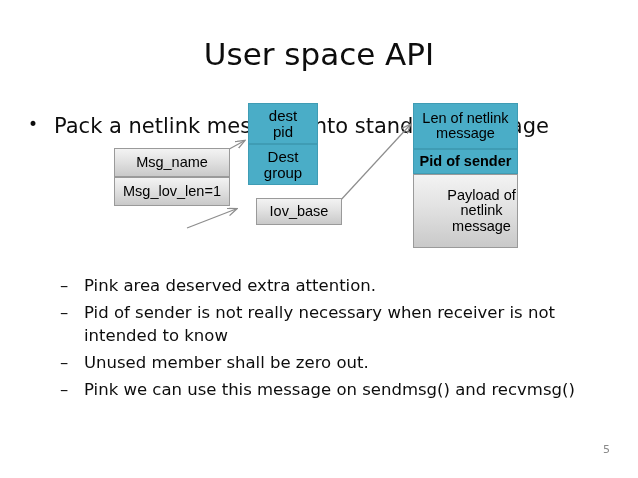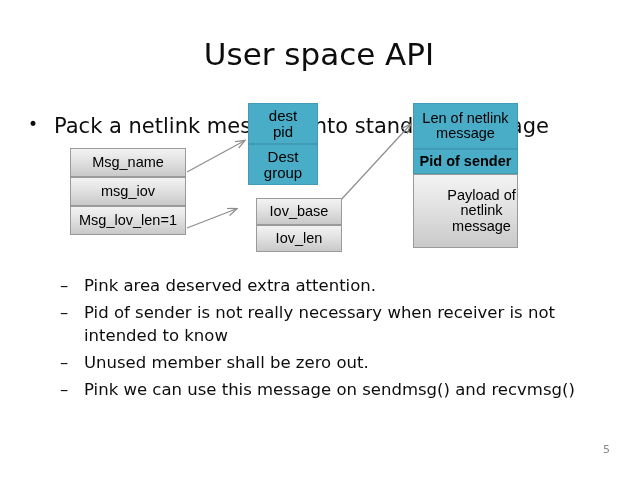--- a/index.html
+++ b/index.html
@@ -95,21 +95,21 @@
     color: #000000;
   }
   .box-teal {
     background: #4aadc7;
     border: 1px solid #3f9cb4;
     color: #000000;
   }
 
   
   #msghdr-stack { left: 70px; top: 148px; width: 116px; }
-  #msghdr-stack .box { width: 116px; height: 29px; font-size: 14.5px; }
+  #msghdr-stack .box { width: 116px; height: 29px; font-size: 14.5px; margin-left: 44px; }
 
   
   #sockaddr-stack { left: 248px; top: 103px; width: 70px; }
   #sockaddr-stack .box { width: 70px; height: 41px; font-size: 15px; }
   #sockaddr-stack .box span { display: block; }
 
   
   #iovec-stack { left: 256px; top: 198px; width: 86px; }
   #iovec-stack .box { width: 86px; height: 27px; font-size: 14.5px; }
 
@@ -160,42 +160,40 @@
 
     <line x1="187" y1="172" x2="244" y2="141" stroke="#8d8d8d" stroke-width="1.2" marker-end="url(#arrowhead)"></line>
 
     <line x1="187" y1="228" x2="236" y2="209" stroke="#8d8d8d" stroke-width="1.2" marker-end="url(#arrowhead)"></line>
 
     <line x1="327" y1="215" x2="410" y2="125" stroke="#8d8d8d" stroke-width="1.2" marker-end="url(#arrowhead)"></line>
   </svg>
 
   <div class="stack" id="msghdr-stack">
     <div class="box box-gray">Msg_name</div>
-    <div class="box box-gray">msg_iov</div>
     <div class="box box-gray">Msg_lov_len=1</div>
   </div>
 
   <div class="stack" id="sockaddr-stack">
     <div class="box box-teal">
       <div>
         <span>dest</span>
         <span>pid</span>
       </div>
     </div>
     <div class="box box-teal">
       <div>
         <span>Dest</span>
         <span>group</span>
       </div>
     </div>
   </div>
 
   <div class="stack" id="iovec-stack">
     <div class="box box-gray">Iov_base</div>
-    <div class="box box-gray">Iov_len</div>
   </div>
 
   <div class="stack" id="nlmsg-stack">
     <div class="box box-teal box-wide nl-len">Len of netlink message</div>
     <div class="box box-teal box-wide nl-pid">Pid of sender</div>
     <div class="box box-gray box-wide nl-payload">Payload of netlink message</div>
   </div>
 
   <div id="sub-bullets">
     <div class="sub-bullet">

